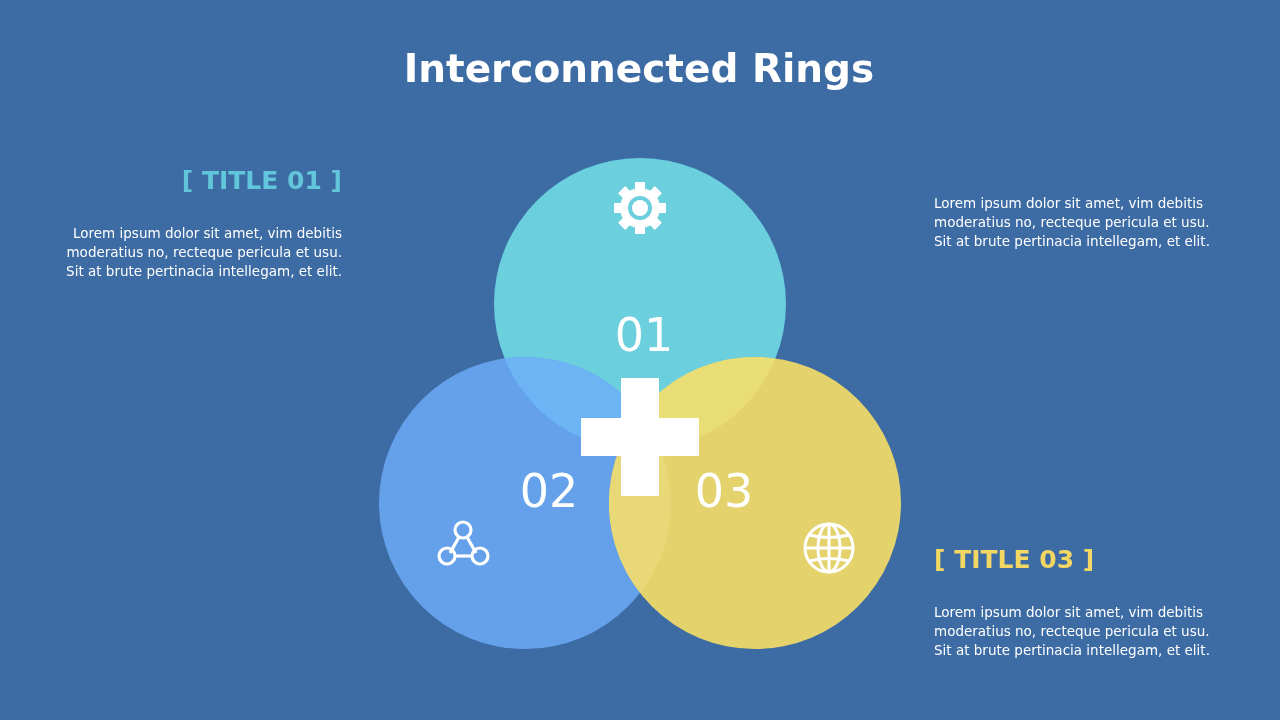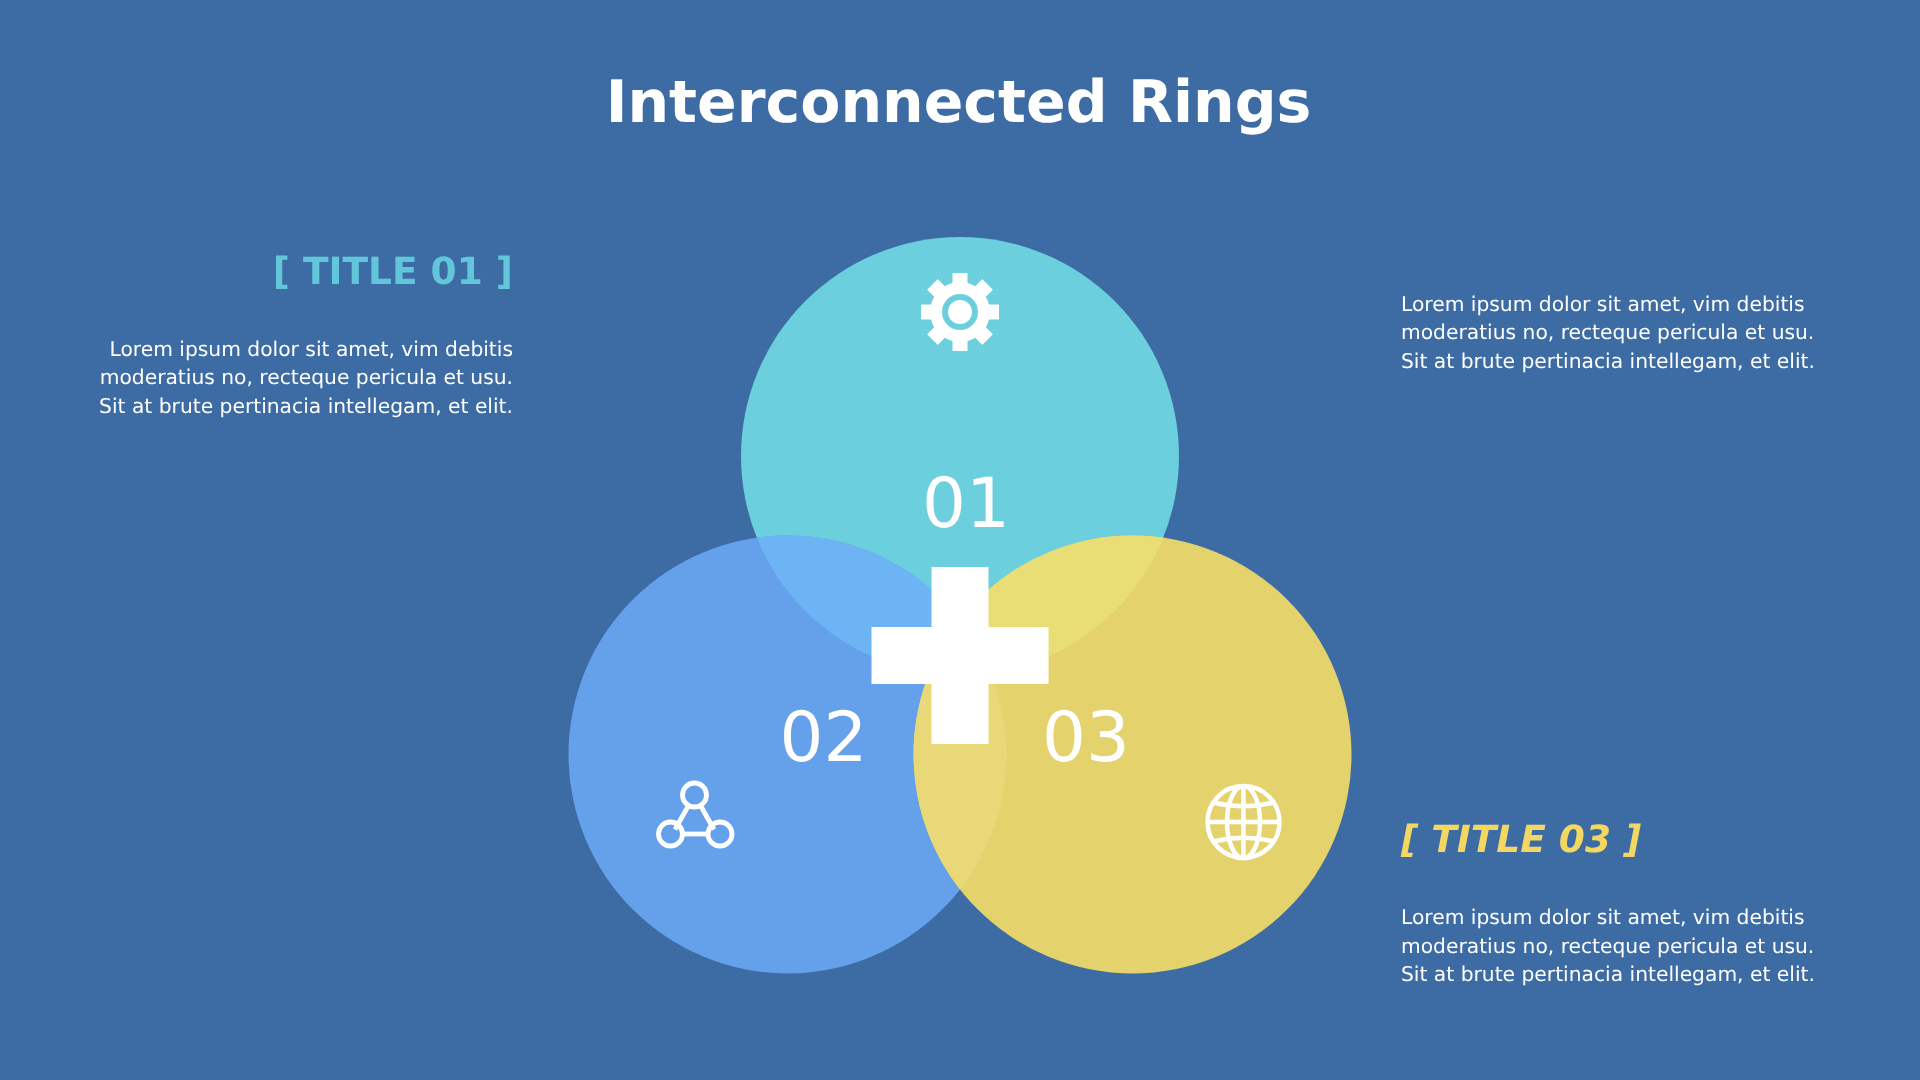--- a/index.html
+++ b/index.html
@@ -107,19 +107,19 @@
 
 <div class="block right1">
   <div class="bbody">
     <div>Lorem ipsum dolor sit amet, vim debitis</div>
     <div>moderatius no, recteque pericula et usu.</div>
     <div>Sit at brute pertinacia intellegam, et elit.</div>
   </div>
 </div>
 
 <div class="block right2">
-  <div class="btitle" style="color:#F3D763;font-style:italic;">[ TITLE 03 ]</div>
+  <div class="btitle" style="color:#F3D763;">[ TITLE 03 ]</div>
   <div class="bbody">
     <div>Lorem ipsum dolor sit amet, vim debitis</div>
     <div>moderatius no, recteque pericula et usu.</div>
     <div>Sit at brute pertinacia intellegam, et elit.</div>
   </div>
 </div>
 
 </body></html>

